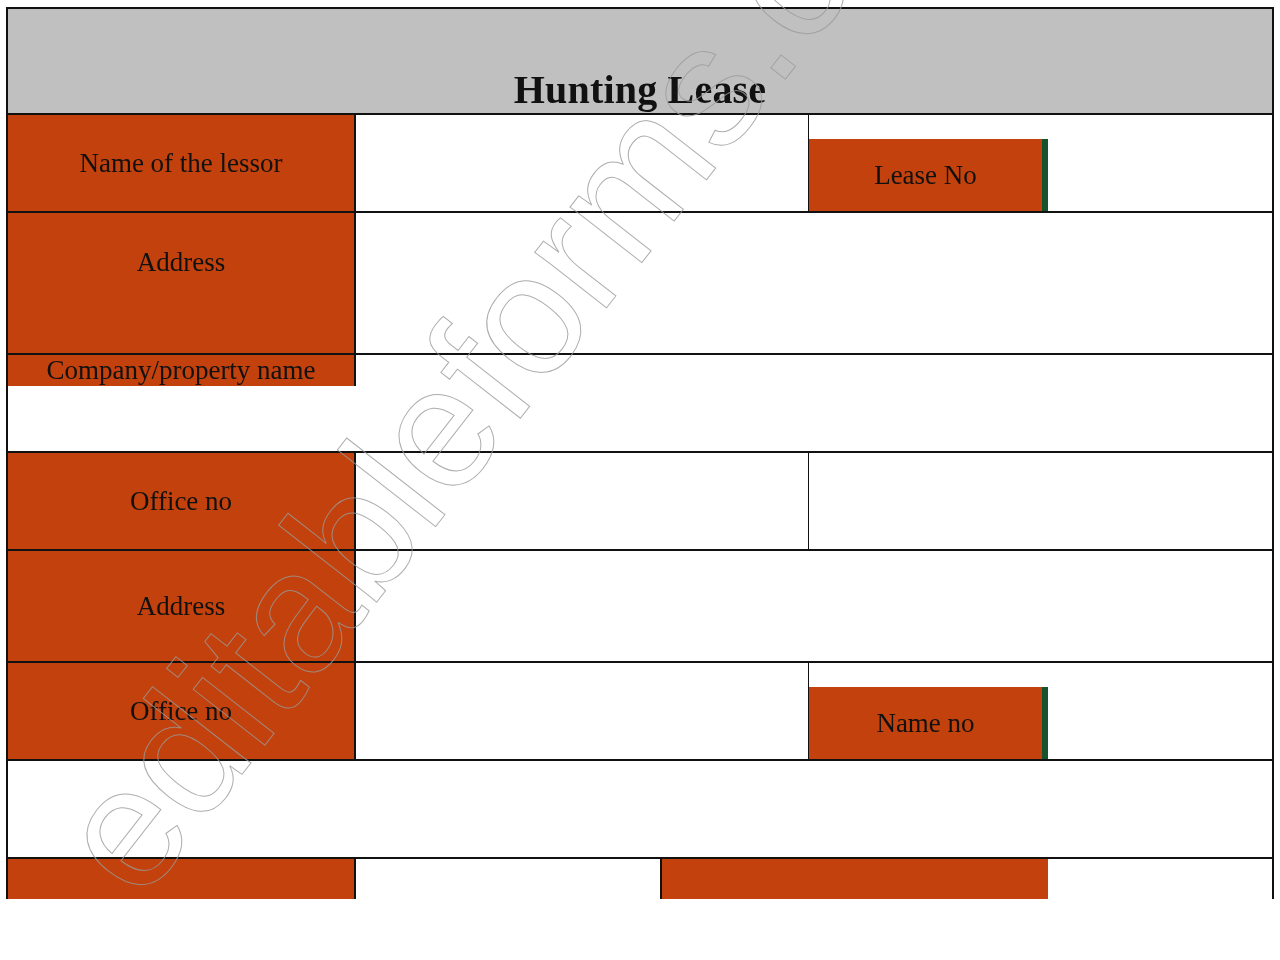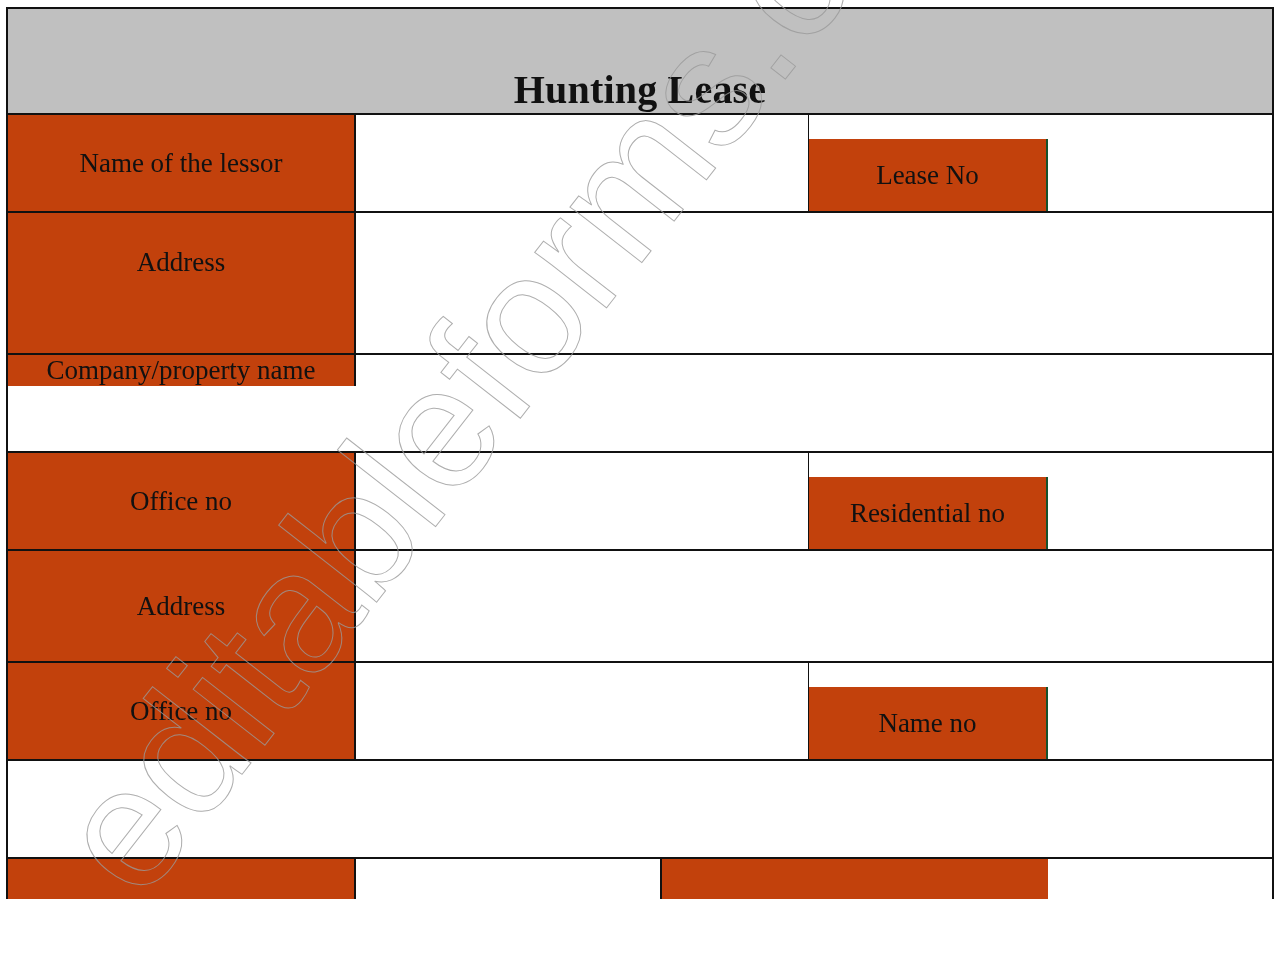--- a/index.html
+++ b/index.html
@@ -7,21 +7,21 @@
   .sheet { position: absolute; left: 6px; top: 7px; width: 1268px; border: 2px solid #111; border-bottom: none; box-sizing: border-box; }
   .title-row { height: 106px; background: #c0c0c0; display: flex; align-items: flex-end; justify-content: center; border-bottom: 2px solid #111; box-sizing: border-box; }
   .title { font-size: 40px; font-weight: bold; color: #111; letter-spacing: 0.2px; }
   .row { display: flex; border-bottom: 2px solid #111; box-sizing: border-box; }
   .cell { box-sizing: border-box; display: flex; justify-content: center; font-size: 27px; color: #111; }
   .label { background: #c2410c; align-items: center; }
   .label.top { align-items: flex-start; padding-top: 34px; }
   .input { background: #ffffff; }
   .c1 { width: 348px; border-right: 2px solid #111; }
   .c2 { width: 453px; border-right: 1px solid #111; }
-  .c3 { width: 239px; border-right: 2px solid #14532d; margin-top: 24px; }
+  .c3 { width: 239px; border-right: 6px solid #14532d; margin-top: 24px; }
   .c4 { flex: 1; }
   .cwide { flex: 1; }
   .c2b { width: 306px; border-right: 2px solid #111; }
   .c3b { width: 386px; }
   .watermark { position: absolute; left: 0; top: 0; width: 1280px; height: 960px; pointer-events: none; }
 </style>
 </head>
 <body>
 
 <div class="sheet">
@@ -42,21 +42,20 @@
   </div>
 
   <div class="row" style="height:98px;flex-direction:column;">
     <div class="cell label c1">Company/property name</div>
     <div class="cell input cwide"></div>
   </div>
 
   <div class="row" style="height:98px;">
     <div class="cell label c1">Office no</div>
     <div class="cell input c2"></div>
-    <div class="cell label c3">Residential no</div>
     <div class="cell input c4"></div>
   </div>
 
 
   <div class="row" style="height:112px;">
     <div class="cell label c1">Address</div>
     <div class="cell input cwide"></div>
   </div>
 
   <div class="row" style="height:98px;">

